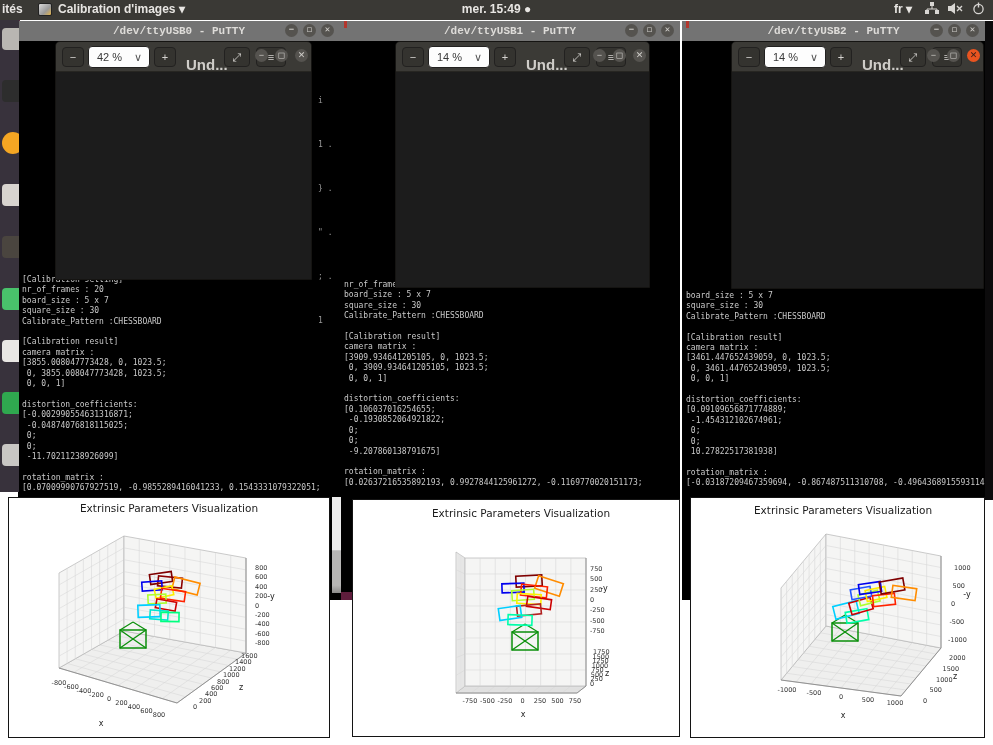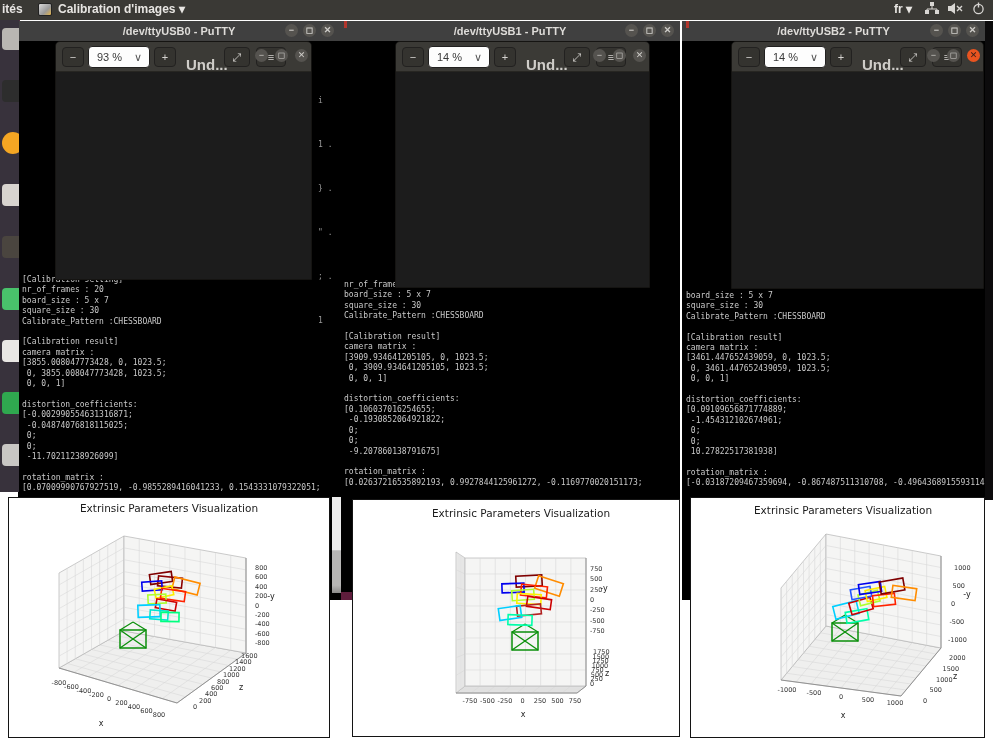--- a/index.html
+++ b/index.html
@@ -21,22 +21,22 @@
   
   .dock { position:absolute; left:0; top:20px; width:19px; height:472px; background:#38323c;
           overflow:hidden; z-index:40; }
   .dock .dicon { position:absolute; left:2px; width:22px; height:22px; border-radius:4px; }
 
   .deskstrip { position:absolute; background:#5b2e44; z-index:1; }
   .rightstrip { position:absolute; left:985px; top:21px; width:8px; height:479px; background:#0c0b0c; z-index:2; }
 
   
   .pwin { position:absolute; top:21px; background:#000; overflow:hidden; z-index:10; }
-  .ptitle { position:relative; height:20px; background:#404040; color:#dedcd9; font-size:11px;
-            font-weight:bold; text-align:center; line-height:20px; }
+  .ptitle { position:relative; height:20px; background:#737373; color:#dedcd9; font-size:11px;
+            font-weight:bold; text-align:center; line-height:20px;font-family:Liberation Mono, monospace; }
   .pbtns { position:absolute; right:6px; top:3px; display:flex; gap:5px; }
   .circ { width:13px; height:13px; border-radius:50%; background:#55534f; color:#cfcdc9;
           font-size:9px; line-height:12px; text-align:center; }
   .circ.orange { background:#e95420; color:#3c2018; }
   .redmark { position:absolute; left:4px; top:0; width:3px; height:7px; background:#b3362d; }
 
   .term { position:absolute; left:4px; font-family:"DejaVu Sans Mono", monospace;
           font-size:8px; line-height:10.4px; color:#c9c9c9; white-space:pre; }
   .frag { position:absolute; font-family:"DejaVu Sans Mono", monospace; font-size:8px;
           line-height:44px; color:#9a9a9a; white-space:pre; }
@@ -73,20 +73,21 @@
                background:linear-gradient(#ececec 55%,#b7b6b5 56%,#b7b6b5 92%,#8c8b8a); z-index:15; }
   .maroonpatch { position:absolute; left:341px; top:592px; width:11px; height:8px; background:#5f1d3c; z-index:15; }
 </style>
 </head>
 <body>
 
 <div class="topbar">
   <span class="lefttrunc">ités</span>
   <span class="appicon"></span>
   <span class="appname"><span>Calibration d'images</span> <span>▾</span></span>
+  <span class="clock">mer. 15:49 ●</span>
   <span class="lang"><span>fr</span> <span>▾</span></span>
   <span class="sysicons">
     <svg width="14" height="13">
         <rect x="5" y="0" width="4" height="4" fill="#d8d6d3"></rect>
         <rect x="0" y="8" width="4" height="4" fill="#d8d6d3"></rect>
         <rect x="10" y="8" width="4" height="4" fill="#d8d6d3"></rect>
         <path d="M7 4 v3 M2 8 v-1 h10 v1" stroke="#d8d6d3" fill="none"></path>
       </svg>
     <svg width="15" height="13">
         <path d="M0 4 h3 l4 -3 v11 l-4 -3 h-3 z" fill="#d8d6d3"></path>
@@ -131,21 +132,21 @@
     <div class="frag" style="left: 300px; top: 58px;">i
 1 .
 } .
 " .
 ; .
 1</div>
     <div class="eog" style="left: 37px; top: 20px; width: 257px; height: 239px;">
       <div class="eoghead">
         <span class="ebtn zo" style="width: 22px; left: 6px;">−</span>
         <span class="ezoom" style="left: 32px; width: 62px;">
-          <span class="zval">93 %</span>
+          <span class="zval">42 %</span>
           <span class="zcar">∨</span>
         </span>
         <span class="ebtn zi" style="width: 22px; left: 98px;">+</span>
         <span class="etitle" style="left: 130px;">Und...</span>
         <span class="ebtn ex" style="width: 26px; left: 168px;">⤢</span>
         <span class="ebtn mn" style="width: 30px; left: 200px;">≡</span>
         <span class="ecircs" style="left: 199px;">
           <span class="circ">−</span>
           <span class="circ">◻</span>
           <span class="circ vclose">✕</span>

